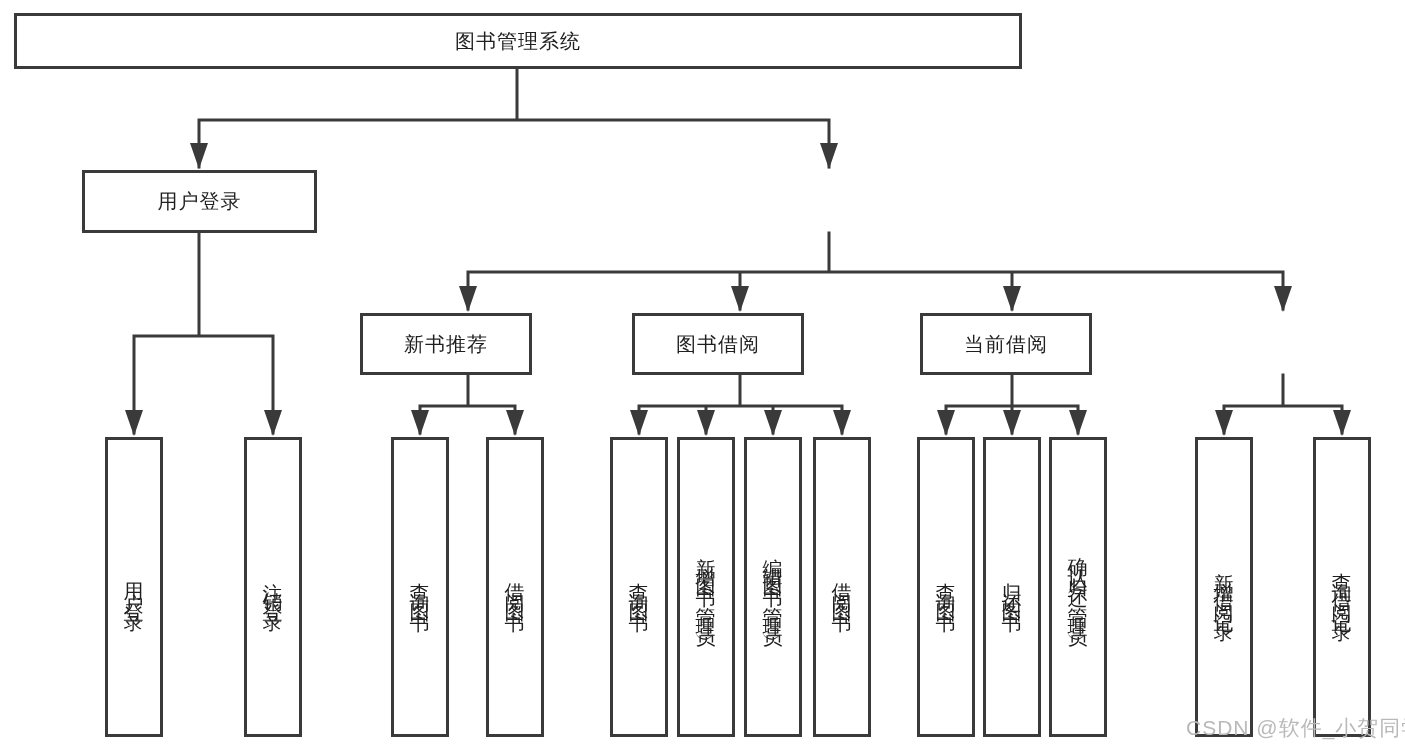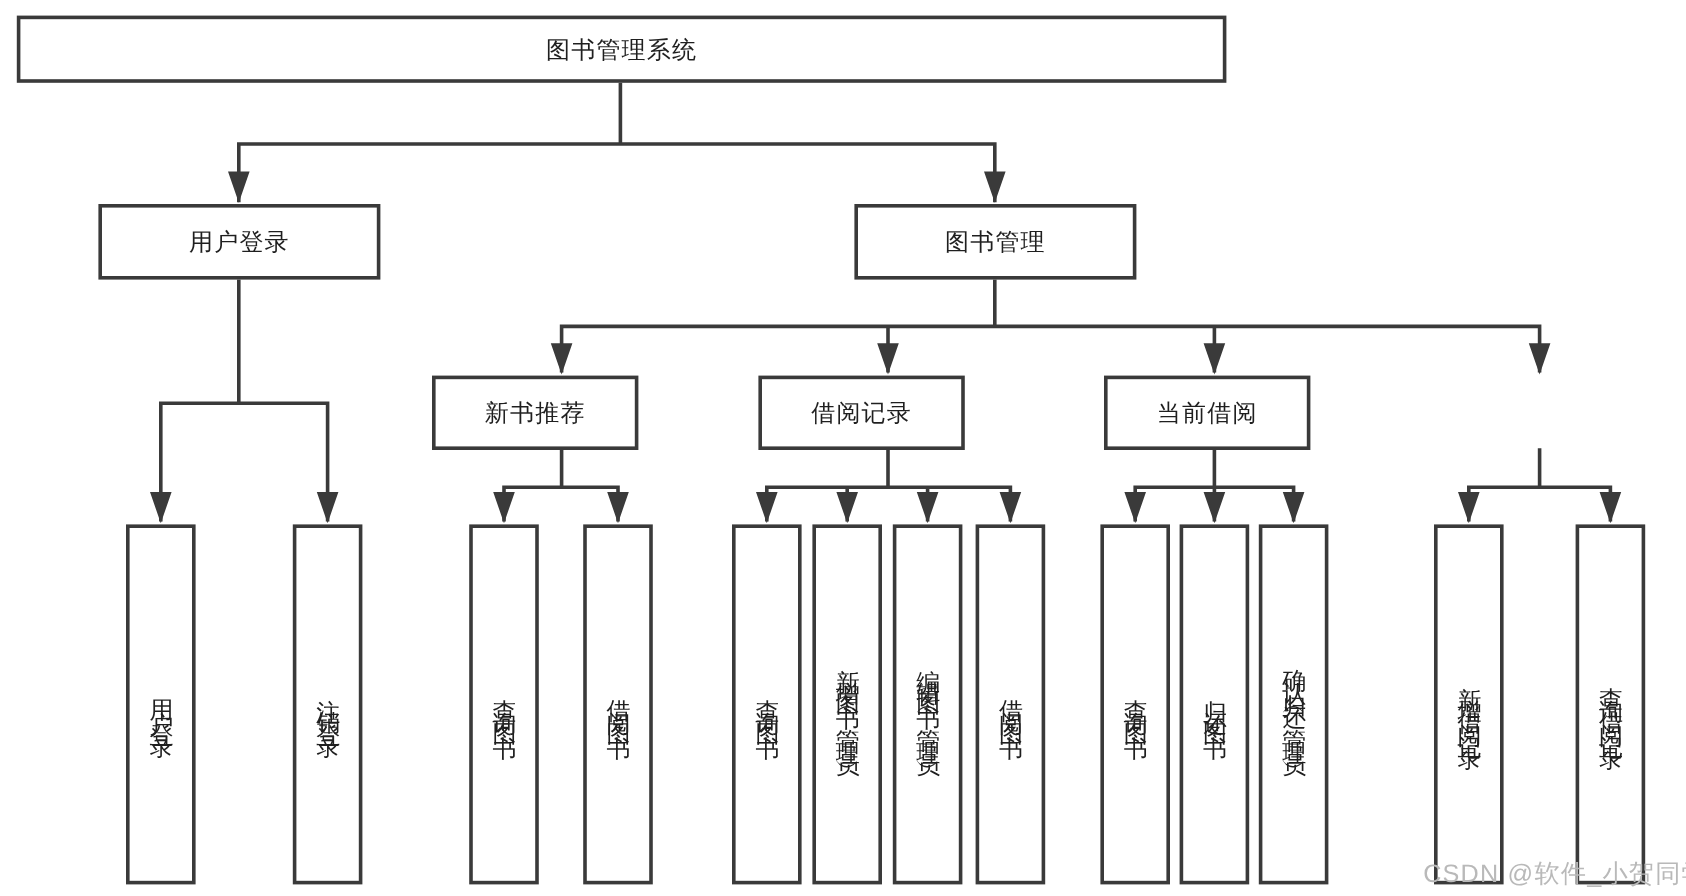--- a/index.html
+++ b/index.html
@@ -80,29 +80,26 @@
          M1215 410h18l-9 26z M1333 410h18l-9 26z" fill="#3a3a3a"></path>
   </svg>
 
   <div class="box root-box">
     <span class="hlabel">图书管理系统</span>
   </div>
 
   <div class="box l2-box" style="left:82px">
     <span class="hlabel">用户登录</span>
   </div>
-  <div class="box l2-box" style="left:712px">
-    <span class="hlabel">图书管理</span>
-  </div>
 
   <div class="box l3-box" style="left:360px">
     <span class="hlabel">新书推荐</span>
   </div>
   <div class="box l3-box" style="left:632px">
-    <span class="hlabel">借阅记录</span>
+    <span class="hlabel">图书借阅</span>
   </div>
   <div class="box l3-box" style="left:920px">
     <span class="hlabel">当前借阅</span>
   </div>
 
   <div class="box leaf" style="left:105px">
     <span class="vtext">用户登录</span>
   </div>
   <div class="box leaf" style="left:244px">
     <span class="vtext">注销登录</span>

